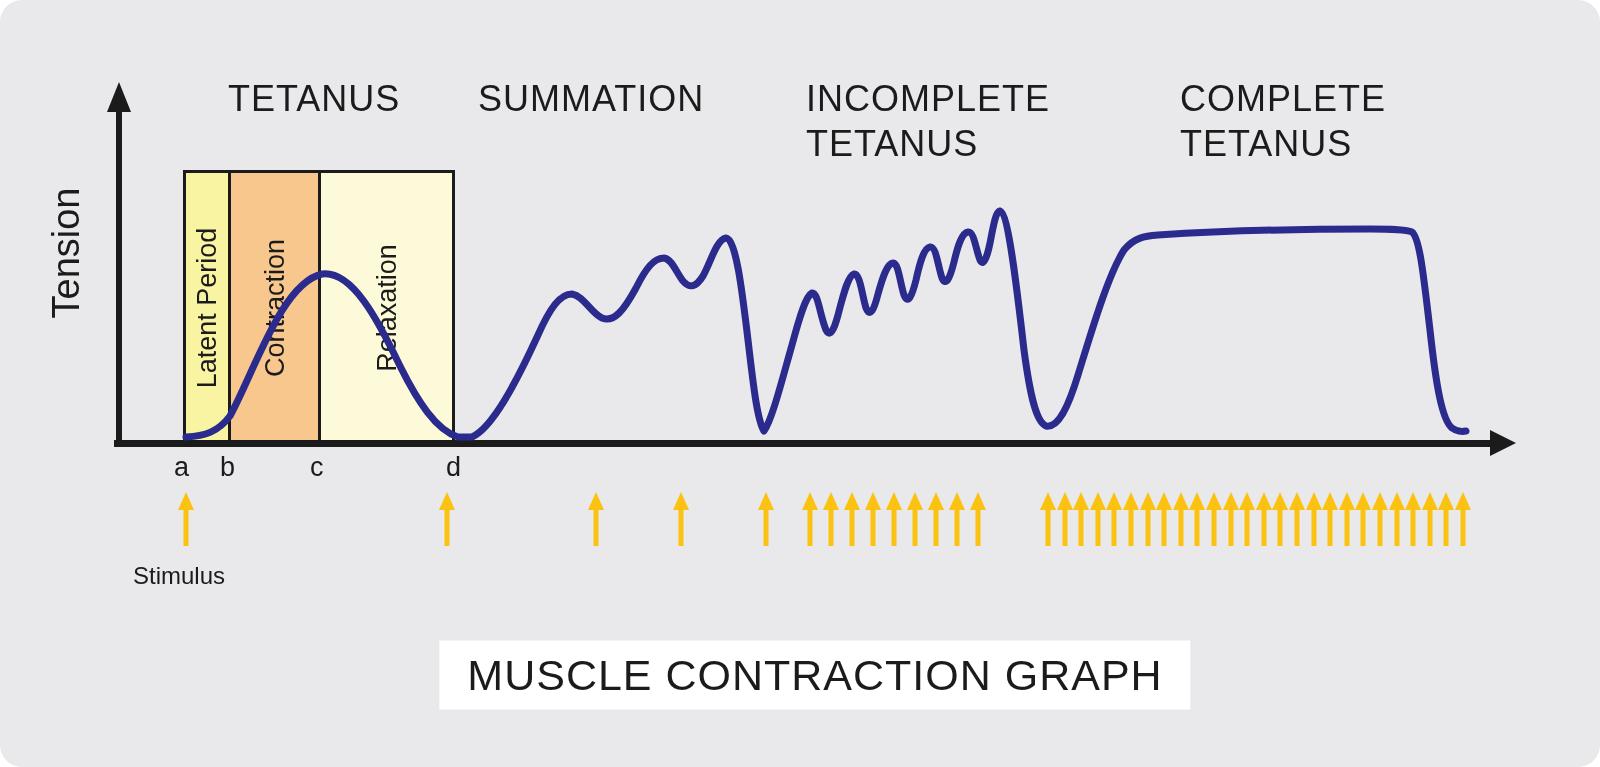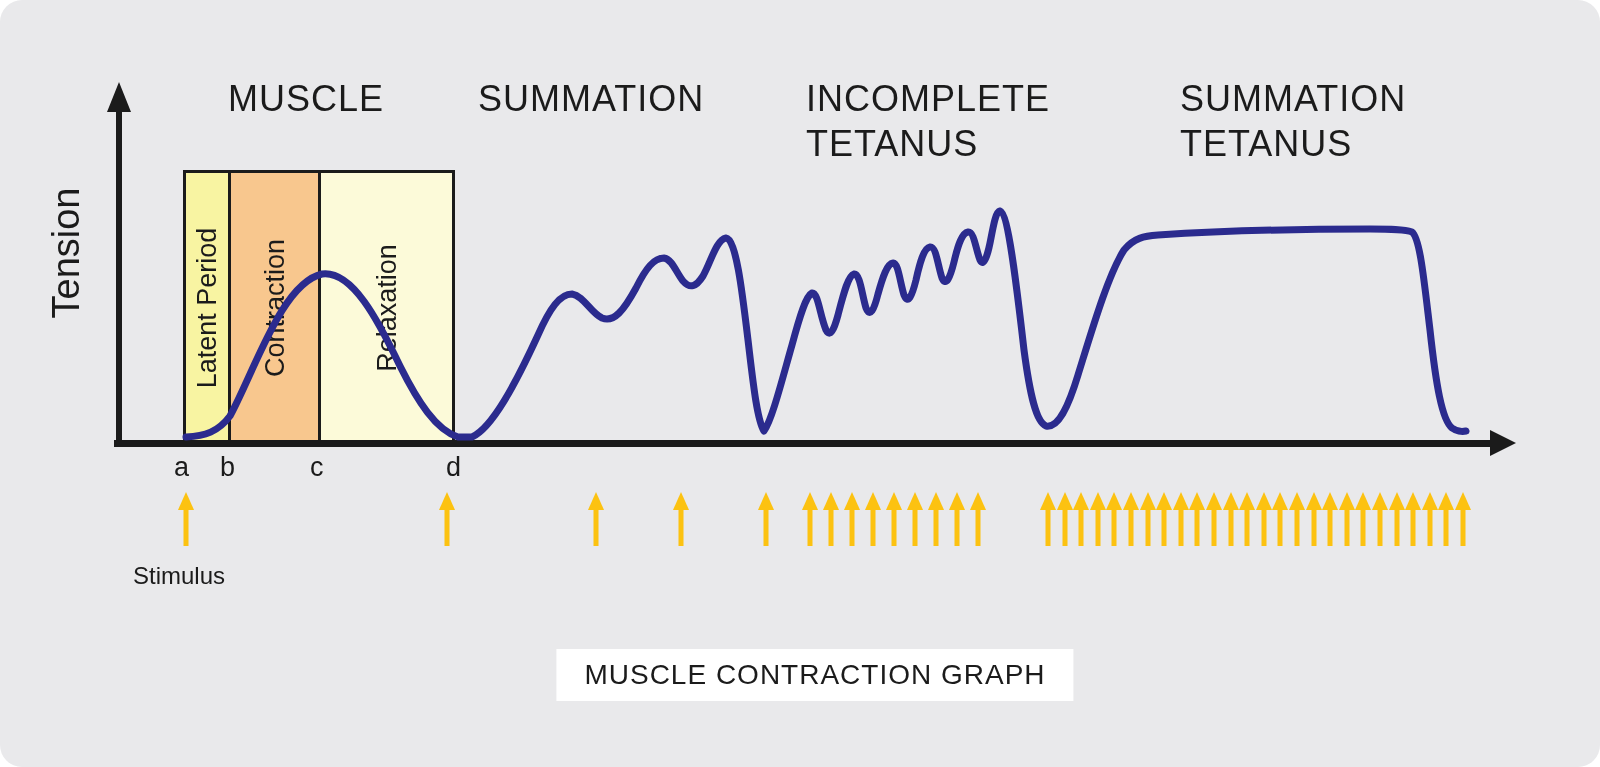--- a/index.html
+++ b/index.html
@@ -63,21 +63,21 @@
   }
   .stim-arrow::after{
     content:"";position:absolute;top:16px;left:50%;transform:translateX(-50%);
     width:5px;height:38px;background:var(--arrow,#fcc211);
   }
   .stimulus-label{position:absolute;left:133px;top:562px;font-size:24px;z-index:3;}
 
   
   .graph-title{
     position:absolute;left:815px;top:675px;transform:translate(-50%,-50%);
-    background:var(--title_bg,#ffffff);padding:10px 28px;font-size:28px;
+    background:var(--title_bg,#ffffff);padding:10px 28px;font-size:43px;
     letter-spacing:1px;white-space:nowrap;z-index:3;
   }
 </style>
 </head>
 <body>
 
 <div id="canvas">
 
   <div class="phase-boxes">
     <div class="phase-box latent">
@@ -137,24 +137,24 @@
          C 1058 428 1068 408 1078 375
          C 1092 330 1108 275 1124 250
          C 1134 238 1144 236 1158 235
          C 1220 231 1300 229 1370 229
          C 1390 229 1404 229 1412 232
          C 1420 238 1424 280 1430 330
          C 1436 385 1442 420 1452 428
          C 1456 431 1462 432 1466 431" style="fill:none;stroke:var(--curve,#2b2b8e);stroke-width:7;stroke-linecap:round;stroke-linejoin:round"></path>
   </svg>
 
-  <div class="section-title" id="title-twitch">MUSCLE</div>
+  <div class="section-title" id="title-twitch">TETANUS</div>
   <div class="section-title" id="title-summation">SUMMATION</div>
   <div class="section-title" id="title-incomplete">INCOMPLETE TETANUS</div>
-  <div class="section-title" id="title-complete">SUMMATION TETANUS</div>
+  <div class="section-title" id="title-complete">COMPLETE TETANUS</div>
 
   <div class="y-axis-label">Tension</div>
 
   <div class="tick-letter" id="tick-a">a</div>
   <div class="tick-letter" id="tick-b">b</div>
   <div class="tick-letter" id="tick-c">c</div>
   <div class="tick-letter" id="tick-d">d</div>
 
   <div id="stimulus-arrows">
       <div class="stim-arrow" style="left: 178px;"></div>

